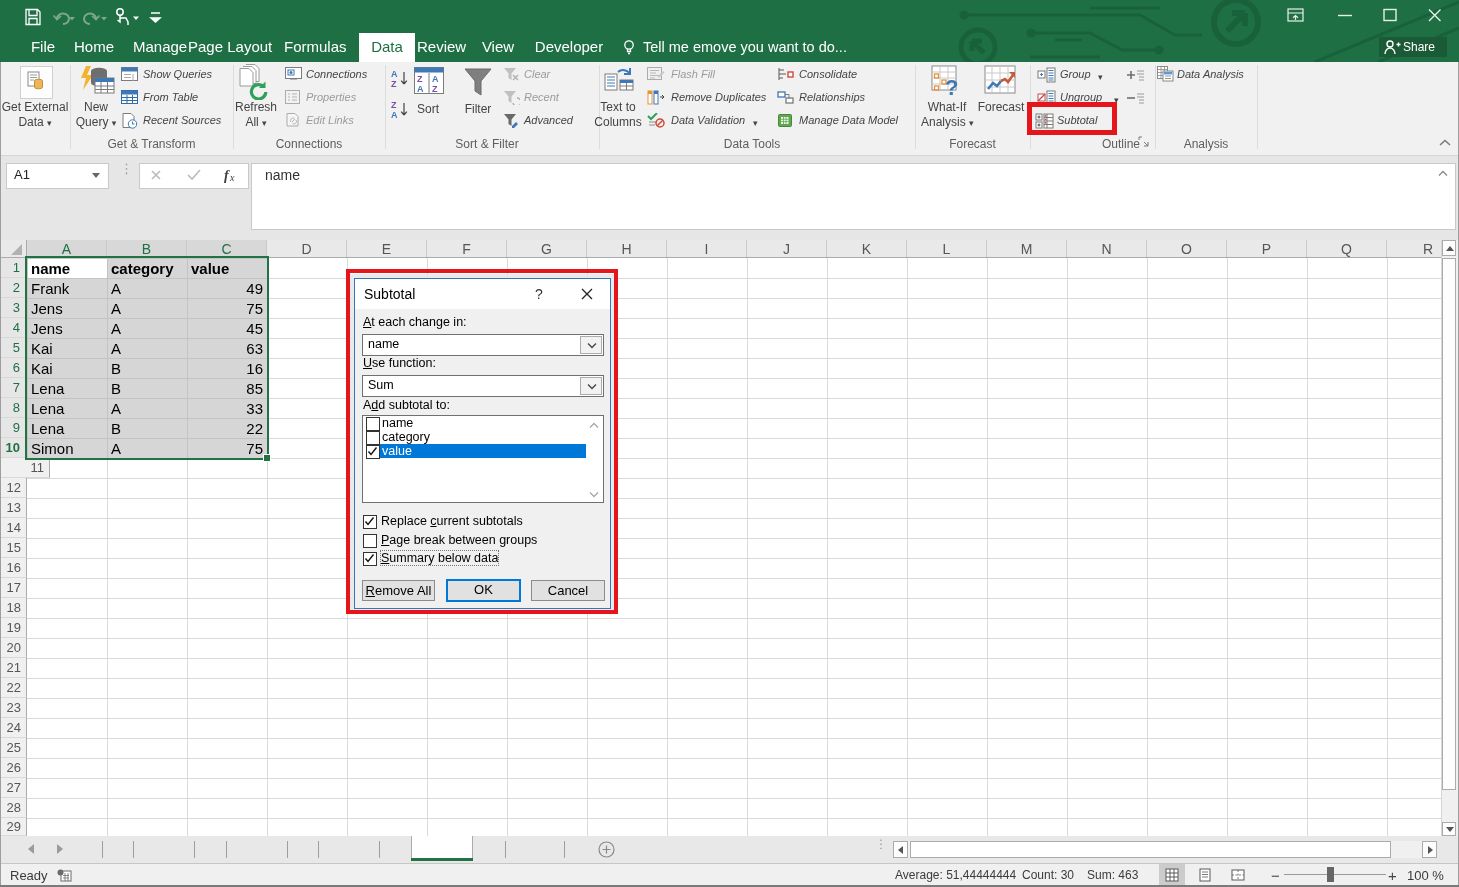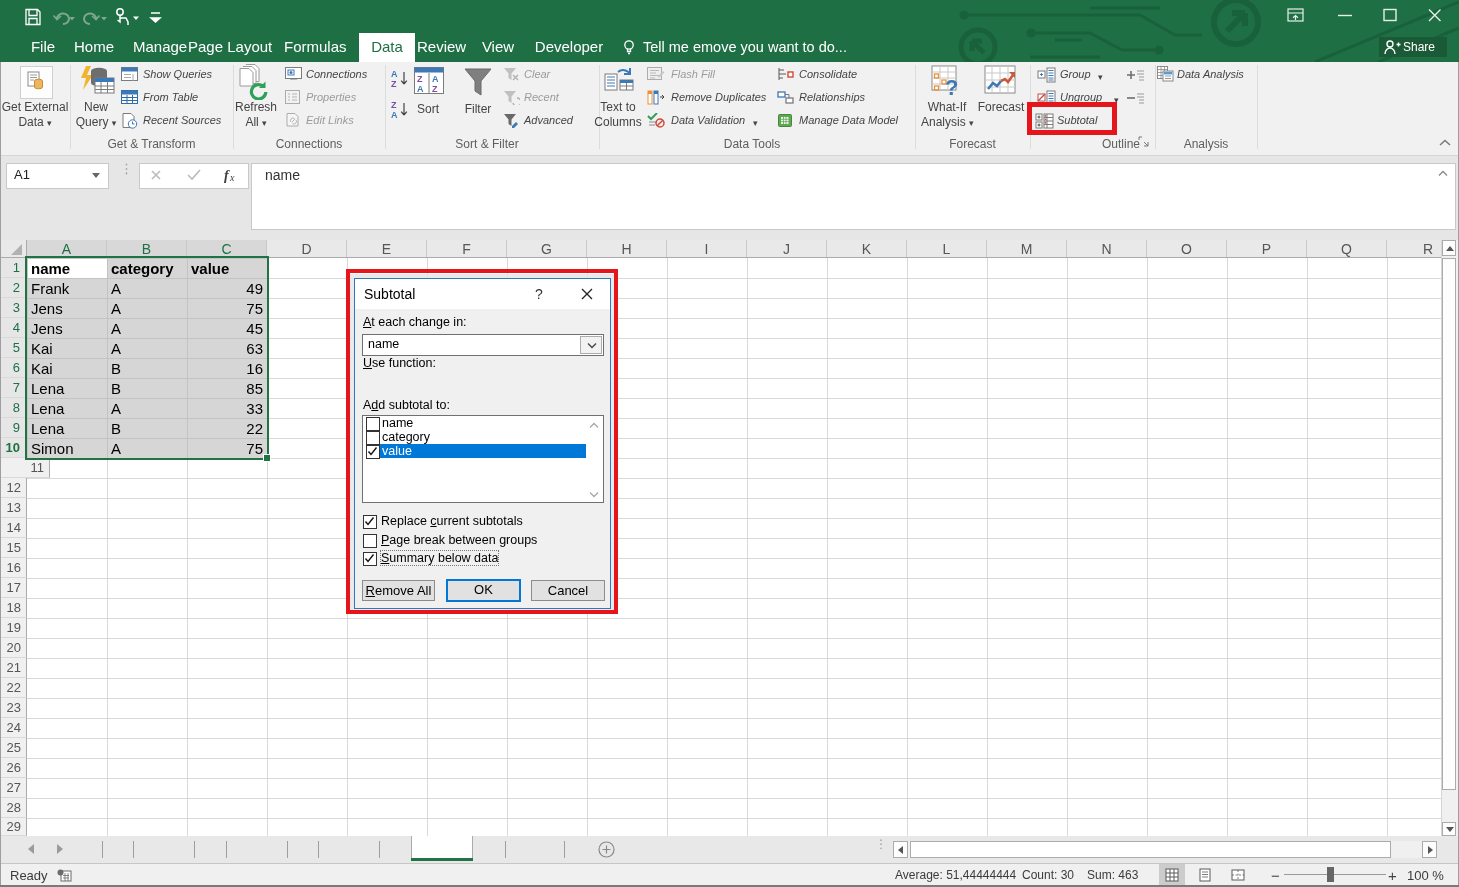--- a/index.html
+++ b/index.html
@@ -528,20 +528,27 @@
     </svg>
     <div class="dlabel" style="left:8px;top:36px;"><u>A</u>t each change in:</div>
     <div class="combo" style="top:55px;">
       <div class="dlabel" style="left:5px;top:2px;">name</div>
       <div class="abs" style="right:1px;top:1px;width:20px;height:16px;background:#F2F2F2;border:1px solid #ACACAC;"></div>
       <svg class="abs" style="right:5px;top:6px;" width="12" height="9" viewBox="0 0 12 9">
           <path d="M2 2.5 L6 6.5 L10 2.5" stroke="#444" fill="none" stroke-width="1.3"></path>
         </svg>
     </div>
     <div class="dlabel" style="left:8px;top:77px;"><u>U</u>se function:</div>
+    <div class="combo" style="top:96px;">
+      <div class="dlabel" style="left:5px;top:2px;">Sum</div>
+      <div class="abs" style="right:1px;top:1px;width:20px;height:16px;background:#F2F2F2;border:1px solid #ACACAC;"></div>
+      <svg class="abs" style="right:5px;top:6px;" width="12" height="9" viewBox="0 0 12 9">
+          <path d="M2 2.5 L6 6.5 L10 2.5" stroke="#444" fill="none" stroke-width="1.3"></path>
+        </svg>
+    </div>
     <div class="dlabel" style="left:8px;top:119px;">A<u>d</u>d subtotal to:</div>
     <div class="abs" style="left:7px;top:136px;width:240px;height:86px;background:#fff;border:1px solid #707070;">
       <div class="cbox" style="left:3px;top:1px;"></div>
       <div class="dlabel" style="left:19px;top:0px;">name</div>
       <div class="cbox" style="left:3px;top:15px;"></div>
       <div class="dlabel" style="left:19px;top:14px;">category</div>
       <div class="abs" style="left:17px;top:28px;width:206px;height:14px;background:#0078D7;"></div>
       <div class="cbox" style="left:3px;top:29px;"></div>
       <svg class="abs" style="left:4px;top:30px;" width="11" height="11" viewBox="0 0 11 11">
           <path d="M1.5 5.5 L4 8.5 L9.5 1.5" stroke="#111" fill="none" stroke-width="1.4"></path>

